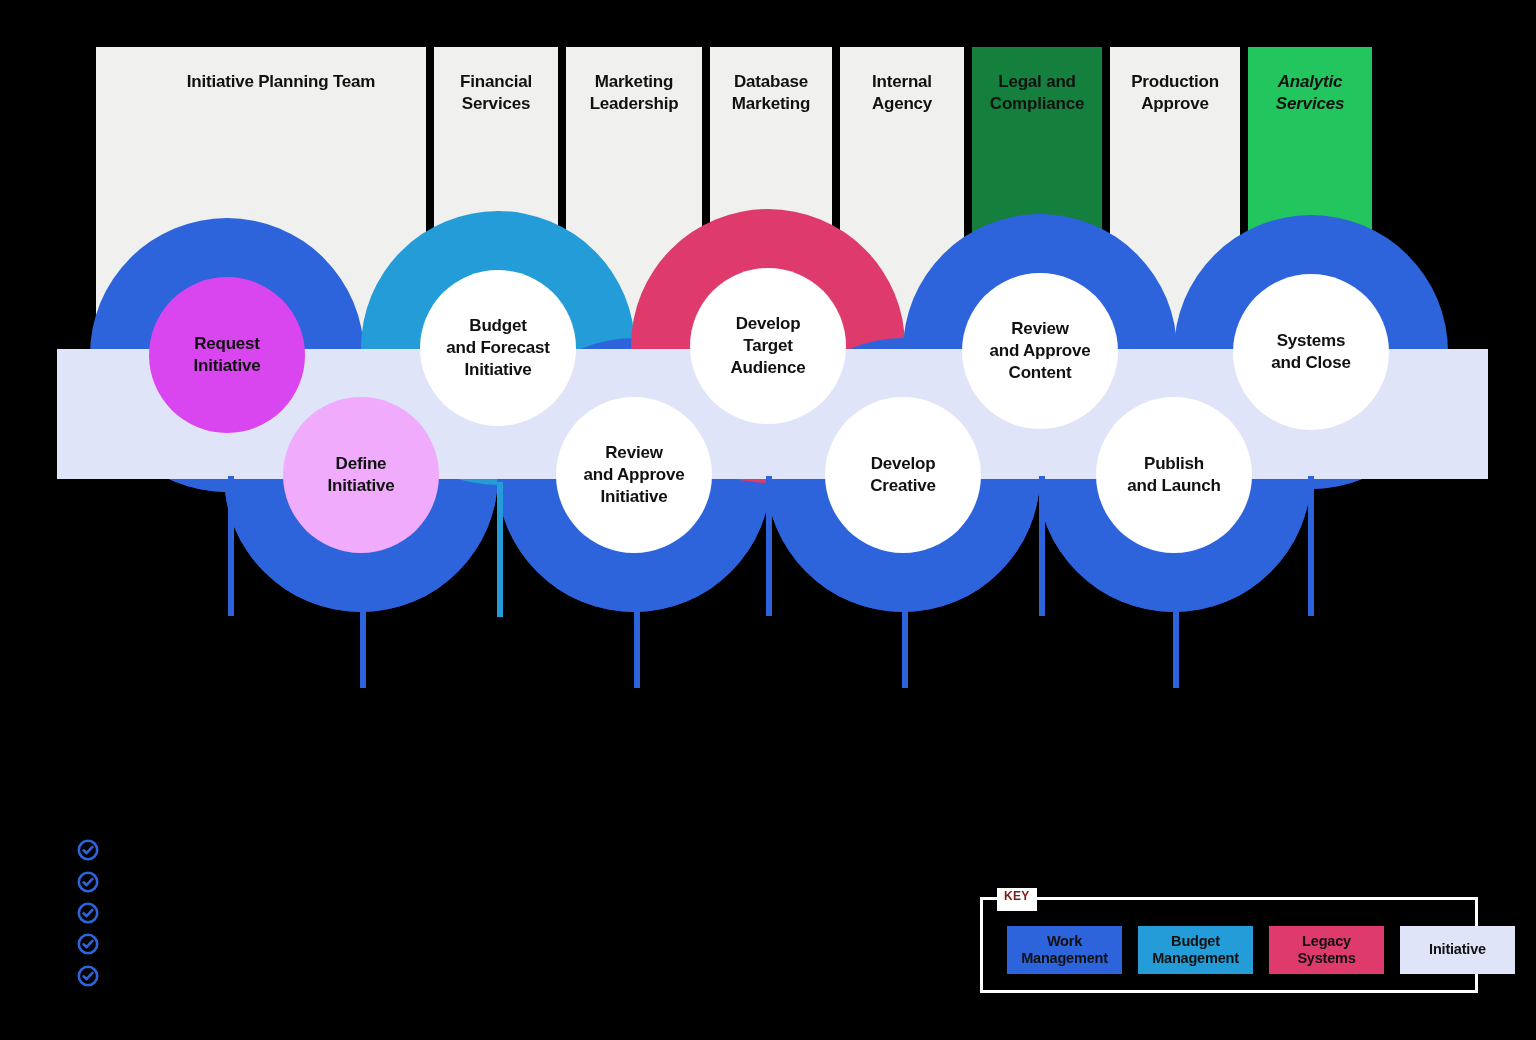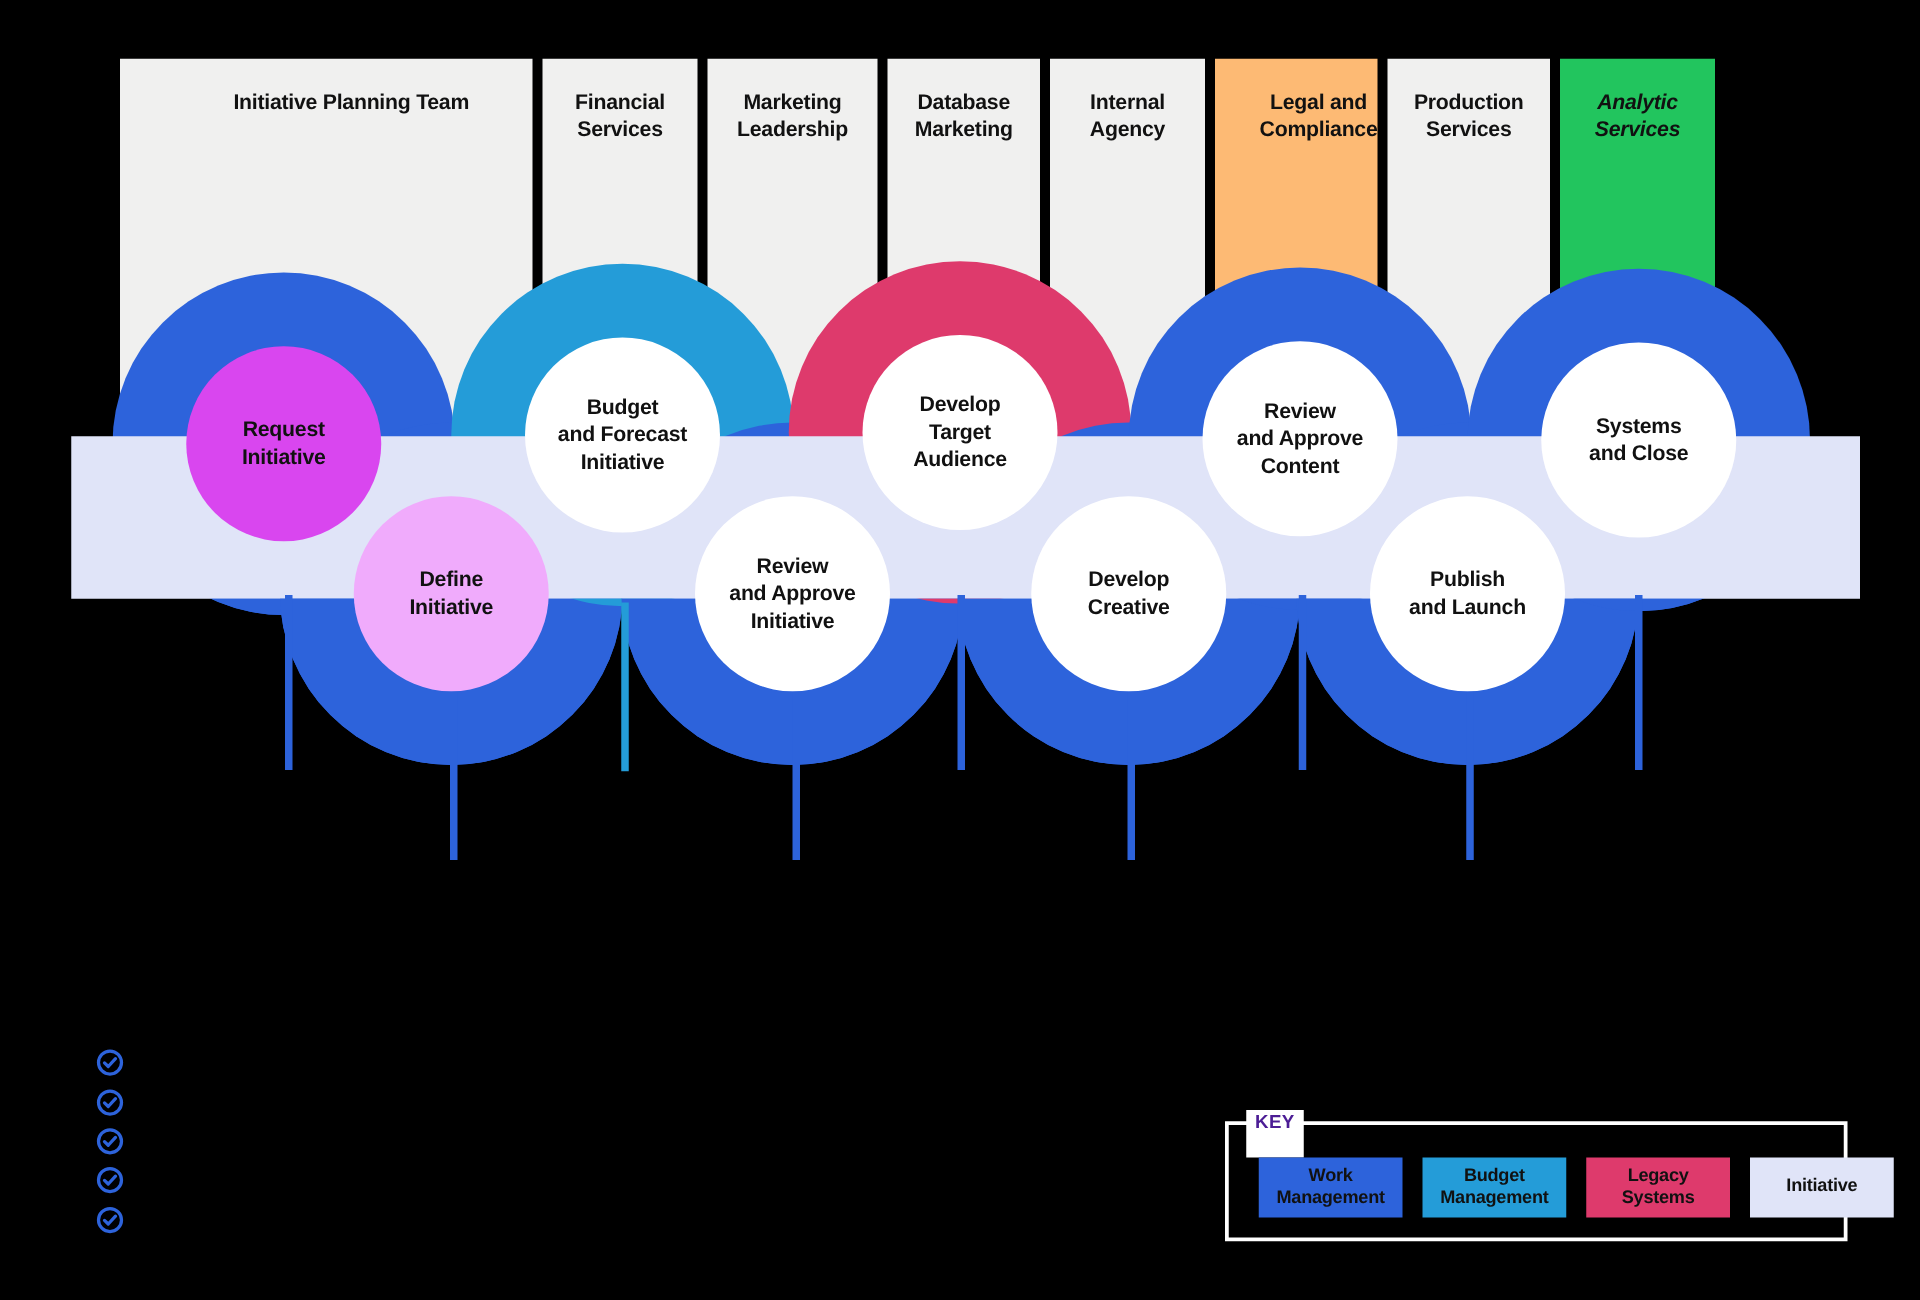--- a/index.html
+++ b/index.html
@@ -98,24 +98,24 @@
     height: 96px;
     border: 3px solid #FFFFFF;
     box-sizing: border-box;
     background: #000000;
   }
   #key-title {
     position: absolute;
     left: 14px;
     top: -12px;
     background: #FFFFFF;
-    color: #4c1d95;
-    font-size: 15px;
+    color: #7f1d1d;
+    font-size: 12px;
     font-weight: bold;
-    padding: 1px 7px 20px 7px;
+    padding: 1px 7px 8px 7px;
     letter-spacing: 0.3px;
   }
   #key-swatches {
     position: absolute;
     left: 24px;
     top: 26px;
     display: flex;
     gap: 16px;
   }
   .swatch {
@@ -153,27 +153,27 @@
 Leadership</div>
       </div>
       <div class="lane" style="left: 710px; top: 47px; width: 122px; height: 313px; background: rgb(240, 240, 239);">
         <div class="lane-label">Database
 Marketing</div>
       </div>
       <div class="lane" style="left: 840px; top: 47px; width: 124px; height: 313px; background: rgb(240, 240, 239);">
         <div class="lane-label">Internal
 Agency</div>
       </div>
-      <div class="lane" style="left: 972px; top: 47px; width: 130px; height: 313px; background: #fdba74; justify-content: flex-end;">
+      <div class="lane" style="left: 972px; top: 47px; width: 130px; height: 313px; background: #15803d;">
         <div class="lane-label">Legal and
 Compliance</div>
       </div>
       <div class="lane" style="left: 1110px; top: 47px; width: 130px; height: 313px; background: rgb(240, 240, 239);">
         <div class="lane-label">Production
-Services</div>
+Approve</div>
       </div>
       <div class="lane" style="left: 1248px; top: 47px; width: 124px; height: 313px; background: #22c55e; font-style: italic;">
         <div class="lane-label">Analytic
 Services</div>
       </div>
     </div>
 
   <div id="donuts-layer">
       <div class="donut" style="left: 90px; top: 218px; width: 274px; height: 274px; background: rgb(45, 99, 219);"></div>
       <div class="donut" style="left: 224px; top: 338px; width: 274px; height: 274px; background: rgb(45, 99, 219);"></div>

